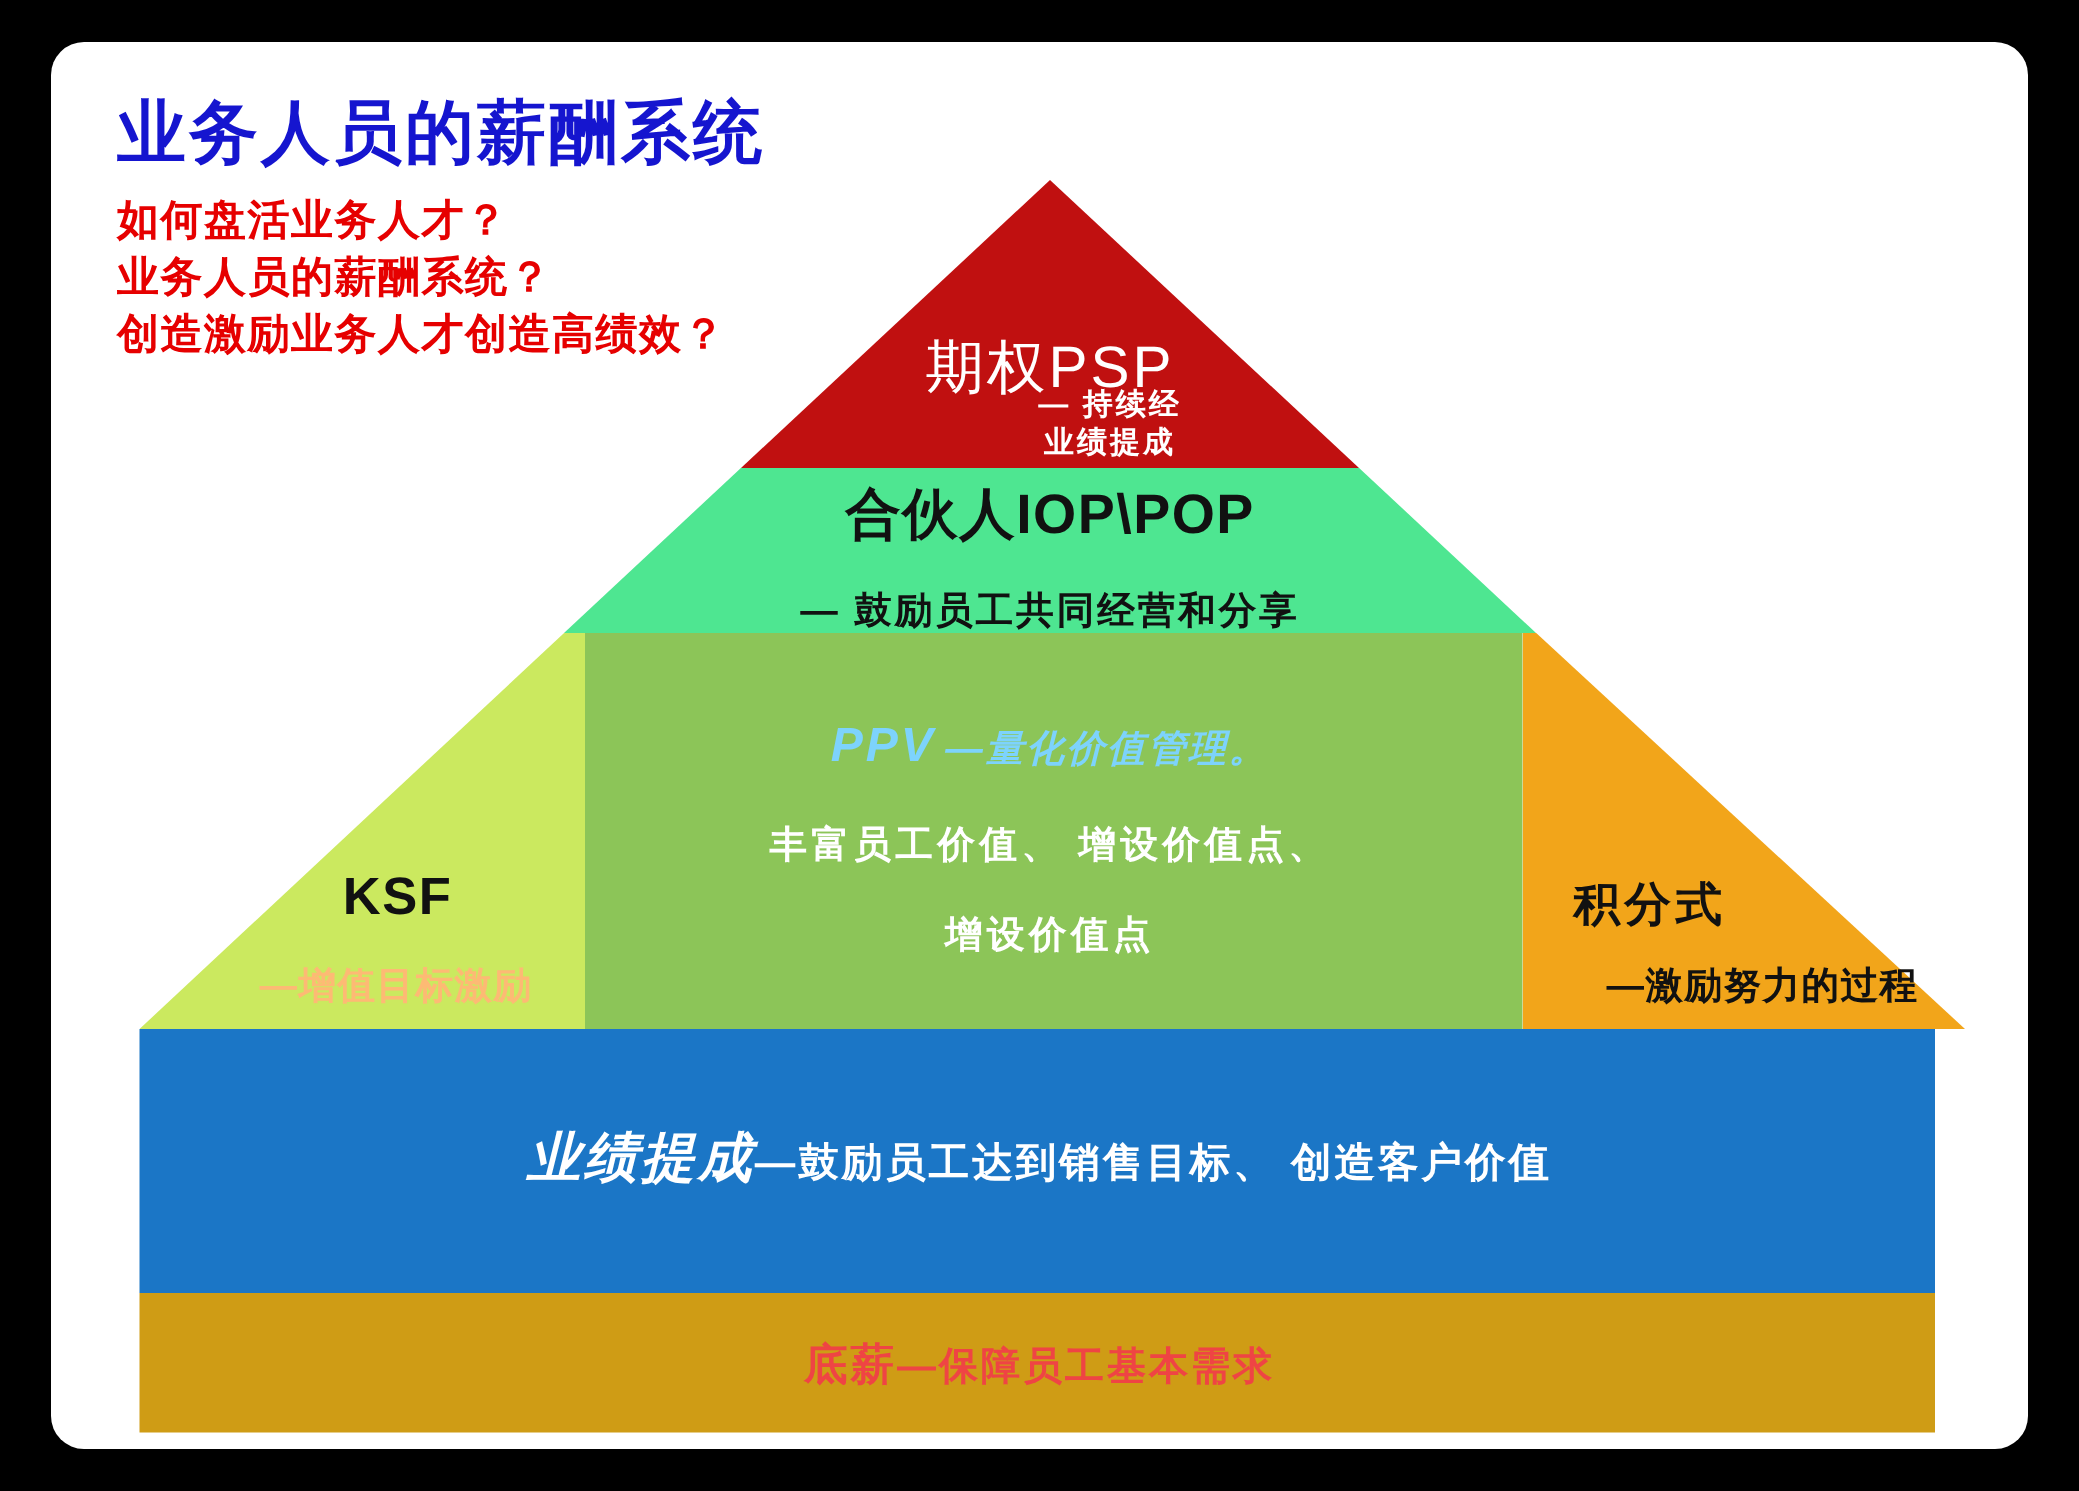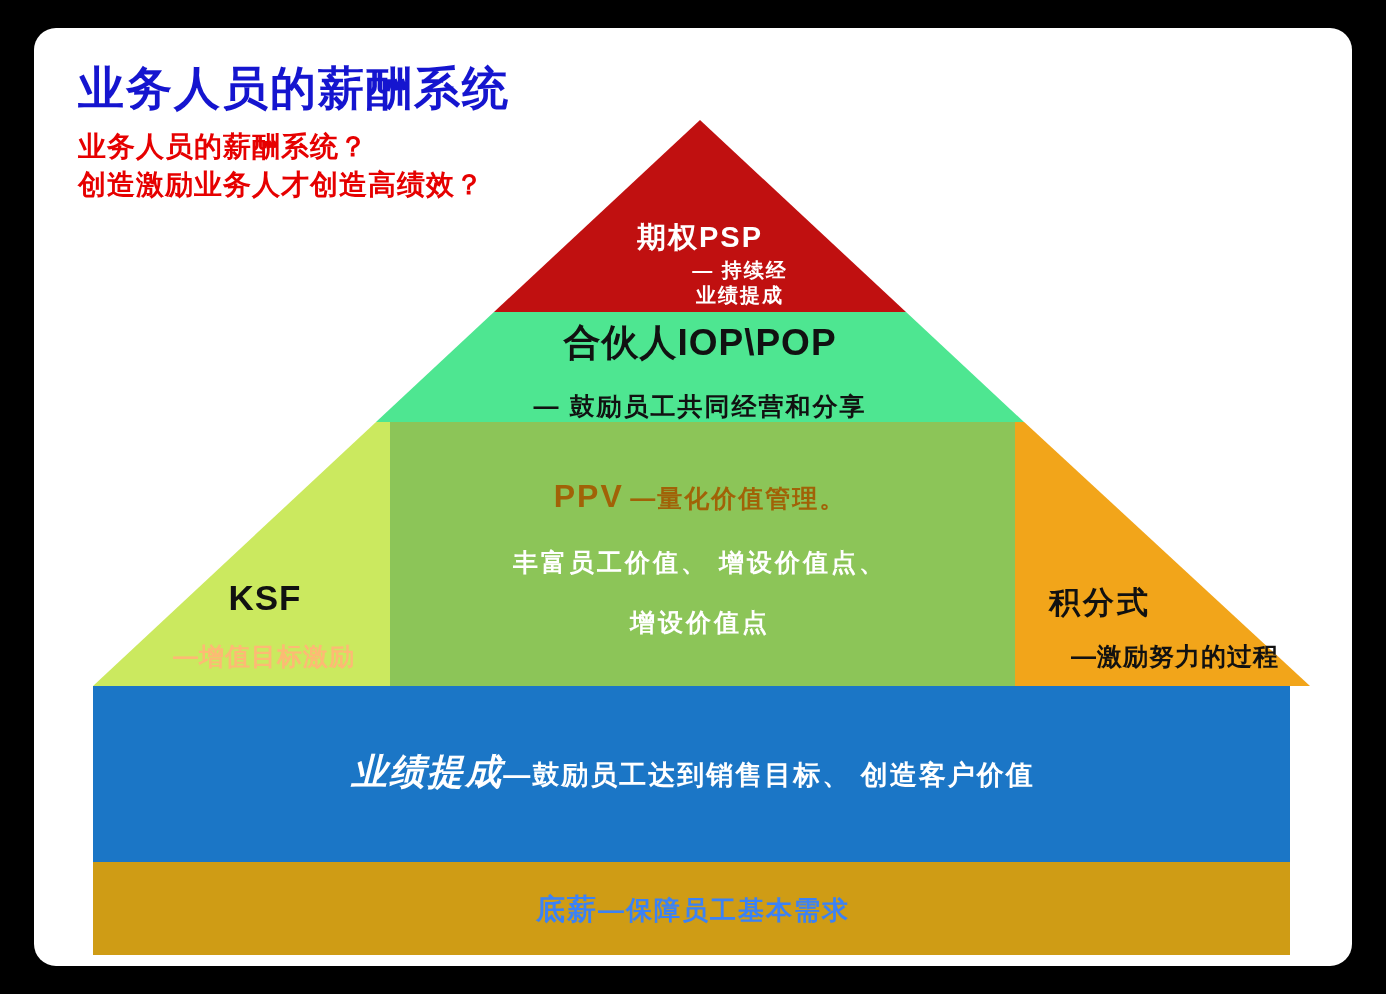--- a/index.html
+++ b/index.html
@@ -62,53 +62,54 @@
     background:var(--commission-blue,#1b76c6);
   }
   .base-bar {
     left:93px; top:862px; width:1197px; height:93px;
     background:var(--base-gold,#cf9c15);
   }
 
   
   .txt { position:absolute; text-align:center; }
 
-  .psp-title { left:560px; top:218px; width:280px; font-size:29px; font-weight:700; color:#fff; letter-spacing:2px; }
+  .psp-title { left:560px; top:218px; width:280px; font-size:39px; font-weight:400; color:#fff; letter-spacing:2px; }
   .psp-desc  { left:640px; top:258px; width:200px; font-size:20px; font-weight:bold; color:#fff; line-height:25px; letter-spacing:2px; }
 
   .iop-title { left:420px; top:318px; width:560px; font-size:37px; font-weight:900; color:#111; letter-spacing:1px; }
   .iop-desc  { left:400px; top:390px; width:600px; font-size:25px; font-weight:900; color:#111; letter-spacing:2px; }
 
-  .ppv-line1 { left:420px; top:478px; width:560px; color:#a16207; letter-spacing:2px; }
+  .ppv-line1 { left:420px; top:478px; width:560px; color:#7dd3fc; letter-spacing:2px;font-style:italic; }
   .ppv-line1 .big { font-size:32px; font-weight:900; }
   .ppv-line1 .small { font-size:25px; font-weight:bold; }
   .ppv-line2 { left:400px; top:546px; width:600px; font-size:25px; font-weight:bold; color:#fff; letter-spacing:3px; }
   .ppv-line3 { left:420px; top:606px; width:560px; font-size:25px; font-weight:bold; color:#fff; letter-spacing:3px; }
 
   .ksf-title { left:175px; top:578px; width:180px; font-size:35px; font-weight:900; color:#111; letter-spacing:1px; }
   .ksf-desc  { left:124px; top:640px; width:280px; font-size:25px; font-weight:900; color:#fdba74; letter-spacing:1px; }
 
   .points-title { left:1025px; top:582px; width:150px; font-size:31px; font-weight:900; color:#111; letter-spacing:3px; }
   .points-desc  { left:1030px; top:640px; width:290px; font-size:25px; font-weight:900; color:#111; letter-spacing:1px; }
 
   .commission-line { left:143px; top:748px; width:1100px; color:#fff; letter-spacing:2px; }
   .commission-line .big { font-size:36px; font-weight:900;font-style:italic; }
   .commission-line .small { font-size:27px; font-weight:bold; }
 
-  .base-line { left:143px; top:890px; width:1100px; color:#3b82f6; letter-spacing:2px; }
+  .base-line { left:143px; top:890px; width:1100px; color:#ef4444; letter-spacing:2px; }
   .base-line .big { font-size:29px; font-weight:900; }
   .base-line .small { font-size:26px; font-weight:bold; }
 </style>
 </head>
 <body>
 
 <div class="slide"></div>
 
 <div class="abs page-title">业务人员的薪酬系统</div>
 <div class="abs questions">
+  <div class="q">如何盘活业务人才？</div>
   <div class="q">业务人员的薪酬系统？</div>
   <div class="q">创造激励业务人才创造高绩效？</div>
 </div>
 
 <div class="shape psp-triangle"></div>
 <div class="shape iop-trapezoid"></div>
 <div class="shape ksf-triangle"></div>
 <div class="shape ppv-rect"></div>
 <div class="shape points-triangle"></div>
 <div class="shape commission-bar"></div>

